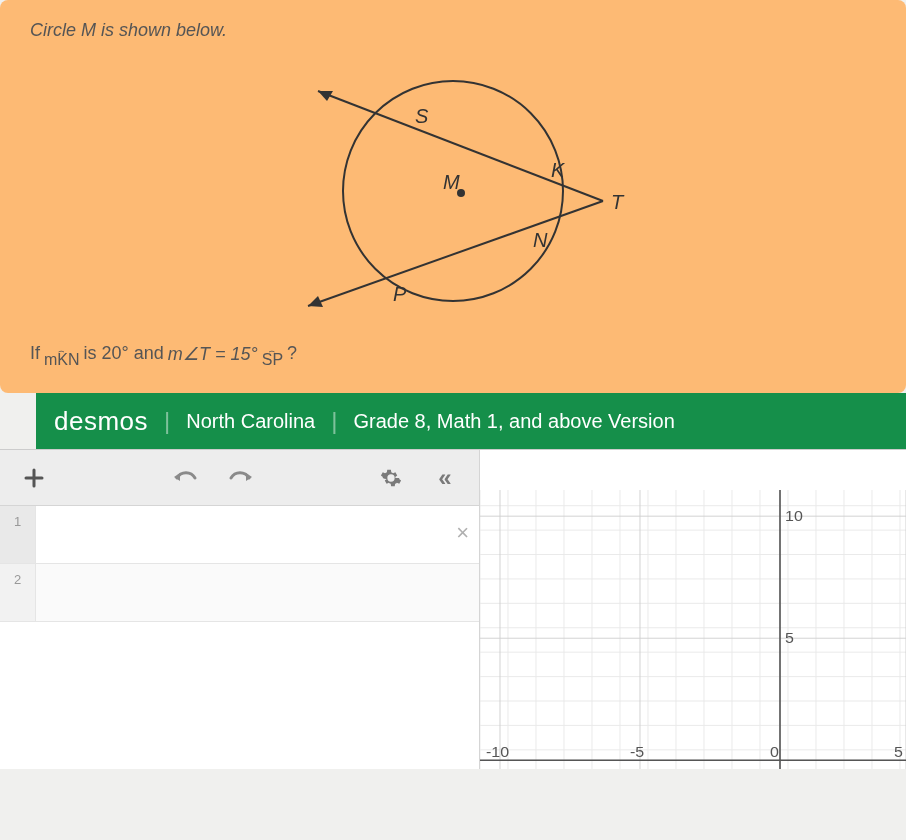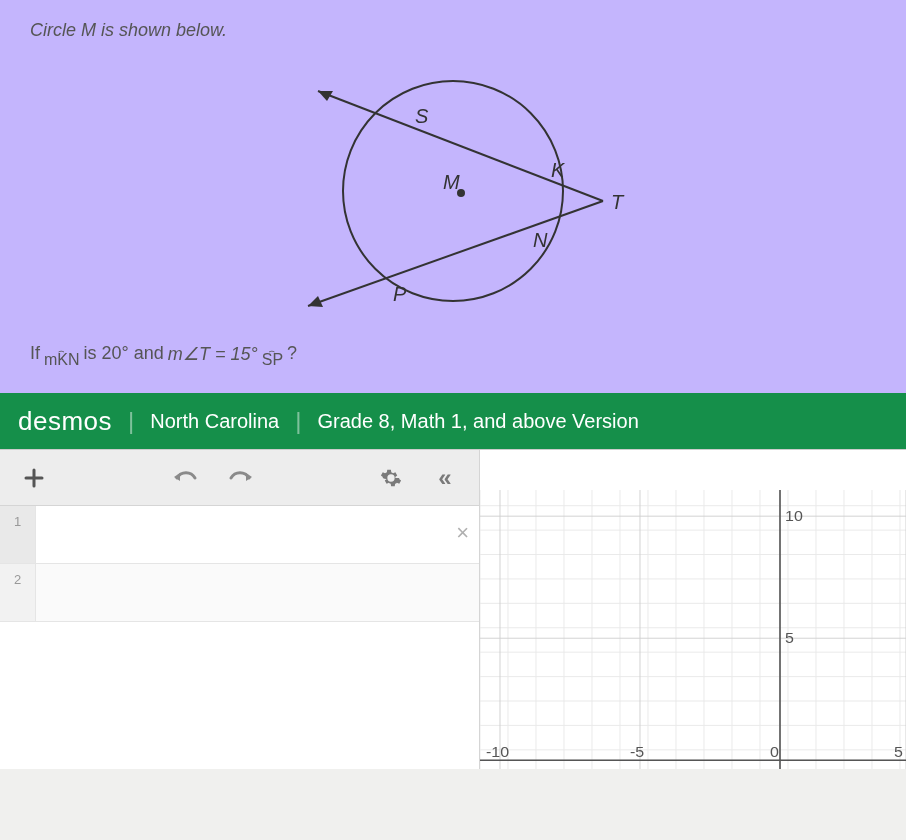--- a/index.html
+++ b/index.html
@@ -4,22 +4,23 @@
 <style>
   * { box-sizing: border-box; margin: 0; padding: 0; }
   body {
     font-family: Arial, Helvetica, sans-serif;
     background: #f0f0ee;
     width: 906px;
     height: 840px;
     overflow: hidden;
   }
   .question-area {
-    background: #c4b5fd;
+    background: #fdba74;
     padding: 20px 30px 10px 30px;
+    border-radius: 8px;
   }
   .prompt-line {
     color: #555;
     font-size: 18px;
     font-style: italic;
   }
   .prompt-line em { font-style: italic; }
   .diagram-wrap {
     display: flex;
     justify-content: center;
@@ -45,20 +46,21 @@
   .arc .cap { font-size: 10px; letter-spacing: 1px; }
   .arc .lbl { font-size: 16px; }
   .desmos-bar {
     background: #158f4a;
     color: #fff;
     display: flex;
     align-items: center;
     height: 56px;
     padding: 6px 18px;
     font-size: 20px;
+    margin-left: 36px;
   }
   .desmos-logo { font-weight: 400; font-size: 26px; letter-spacing: 0.5px; }
   .bar-sep { color: rgba(255,255,255,0.45); margin: 0 16px; font-size: 24px; }
   .desmos-body {
     display: flex;
     height: 320px;
     background: #fff;
     border-top: 1px solid #ccc;
   }
   .expr-panel {

